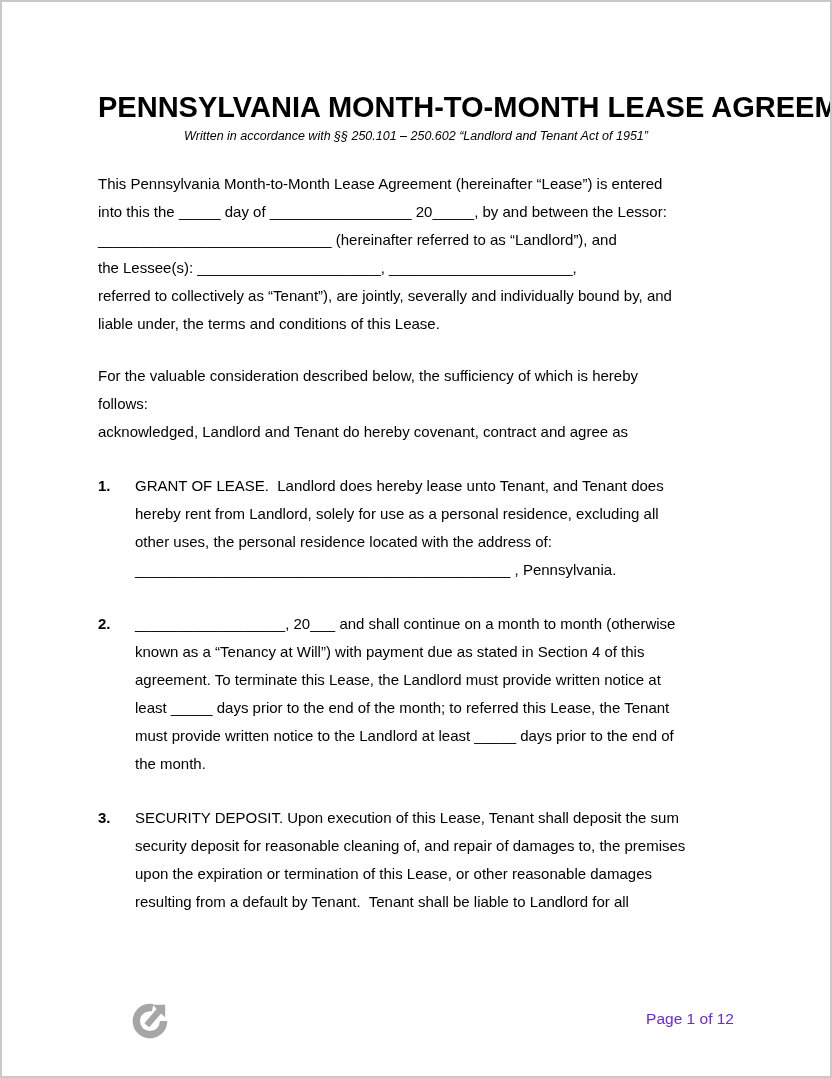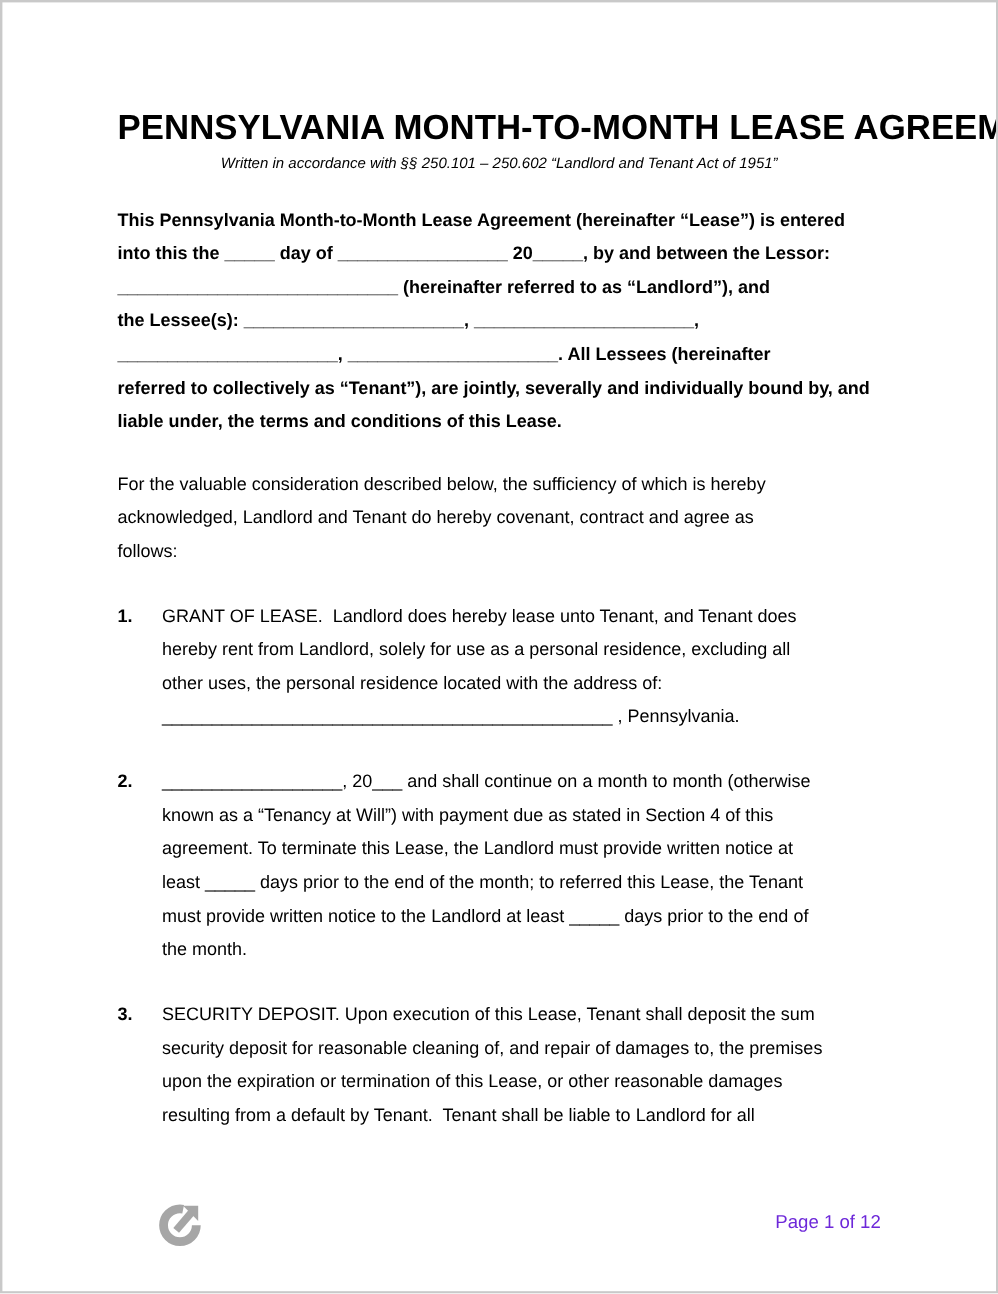--- a/index.html
+++ b/index.html
@@ -23,21 +23,21 @@
     white-space: nowrap;
   }
   .doc-subtitle {
     font-size: 12.5px;
     font-style: italic;
     text-align: center;
     margin-top: 9px;
     line-height: 15px;
   }
   .para { margin-top: 24px; font-size: 15px; }
-  .para.first { margin-top: 26px; font-weight: bold; }
+  .para.first { margin-top: 26px; }
   .line { line-height: 28px; white-space: pre; }
   .section { display: flex; margin-top: 26px; font-size: 15px; }
   .sec-num { flex: none; width: 37px; font-weight: 700; line-height: 28px; }
   .sec-body { flex: 1; min-width: 0; }
   .sec-heading { font-weight: 400; }
   .footer {
     position: absolute;
     left: 96px;
     right: 96px;
     bottom: 36px;
@@ -56,29 +56,28 @@
   <div class="content">
 
     <div class="doc-title">PENNSYLVANIA MONTH-TO-MONTH LEASE AGREEMENT</div>
     <div class="doc-subtitle">Written in accordance with §§ 250.101 – 250.602 “Landlord and Tenant Act of 1951”</div>
 
     <div class="para first">
         <div class="line">This Pennsylvania Month-to-Month Lease Agreement (hereinafter “Lease”) is entered</div>
         <div class="line">into this the _____ day of _________________ 20_____, by and between the Lessor:</div>
         <div class="line">____________________________ (hereinafter referred to as “Landlord”), and</div>
         <div class="line">the Lessee(s): ______________________, ______________________,</div>
-        <div class="line">______________________, _____________________. All Lessees (hereinafter</div>
         <div class="line">referred to collectively as “Tenant”), are jointly, severally and individually bound by, and</div>
         <div class="line">liable under, the terms and conditions of this Lease.</div>
       </div>
 
     <div class="para">
         <div class="line">For the valuable consideration described below, the sufficiency of which is hereby</div>
+        <div class="line">follows:</div>
         <div class="line">acknowledged, Landlord and Tenant do hereby covenant, contract and agree as</div>
-        <div class="line">follows:</div>
       </div>
 
     <div class="section">
       <div class="sec-num">1.</div>
       <div class="sec-body">
         <div class="line"><span class="sec-heading">GRANT OF LEASE.</span><span>  Landlord does hereby lease unto Tenant, and Tenant does</span></div>
         <div>
             <div class="line">hereby rent from Landlord, solely for use as a personal residence, excluding all</div>
             <div class="line">other uses, the personal residence located with the address of:</div>
             <div class="line">_____________________________________________ , Pennsylvania.</div>

